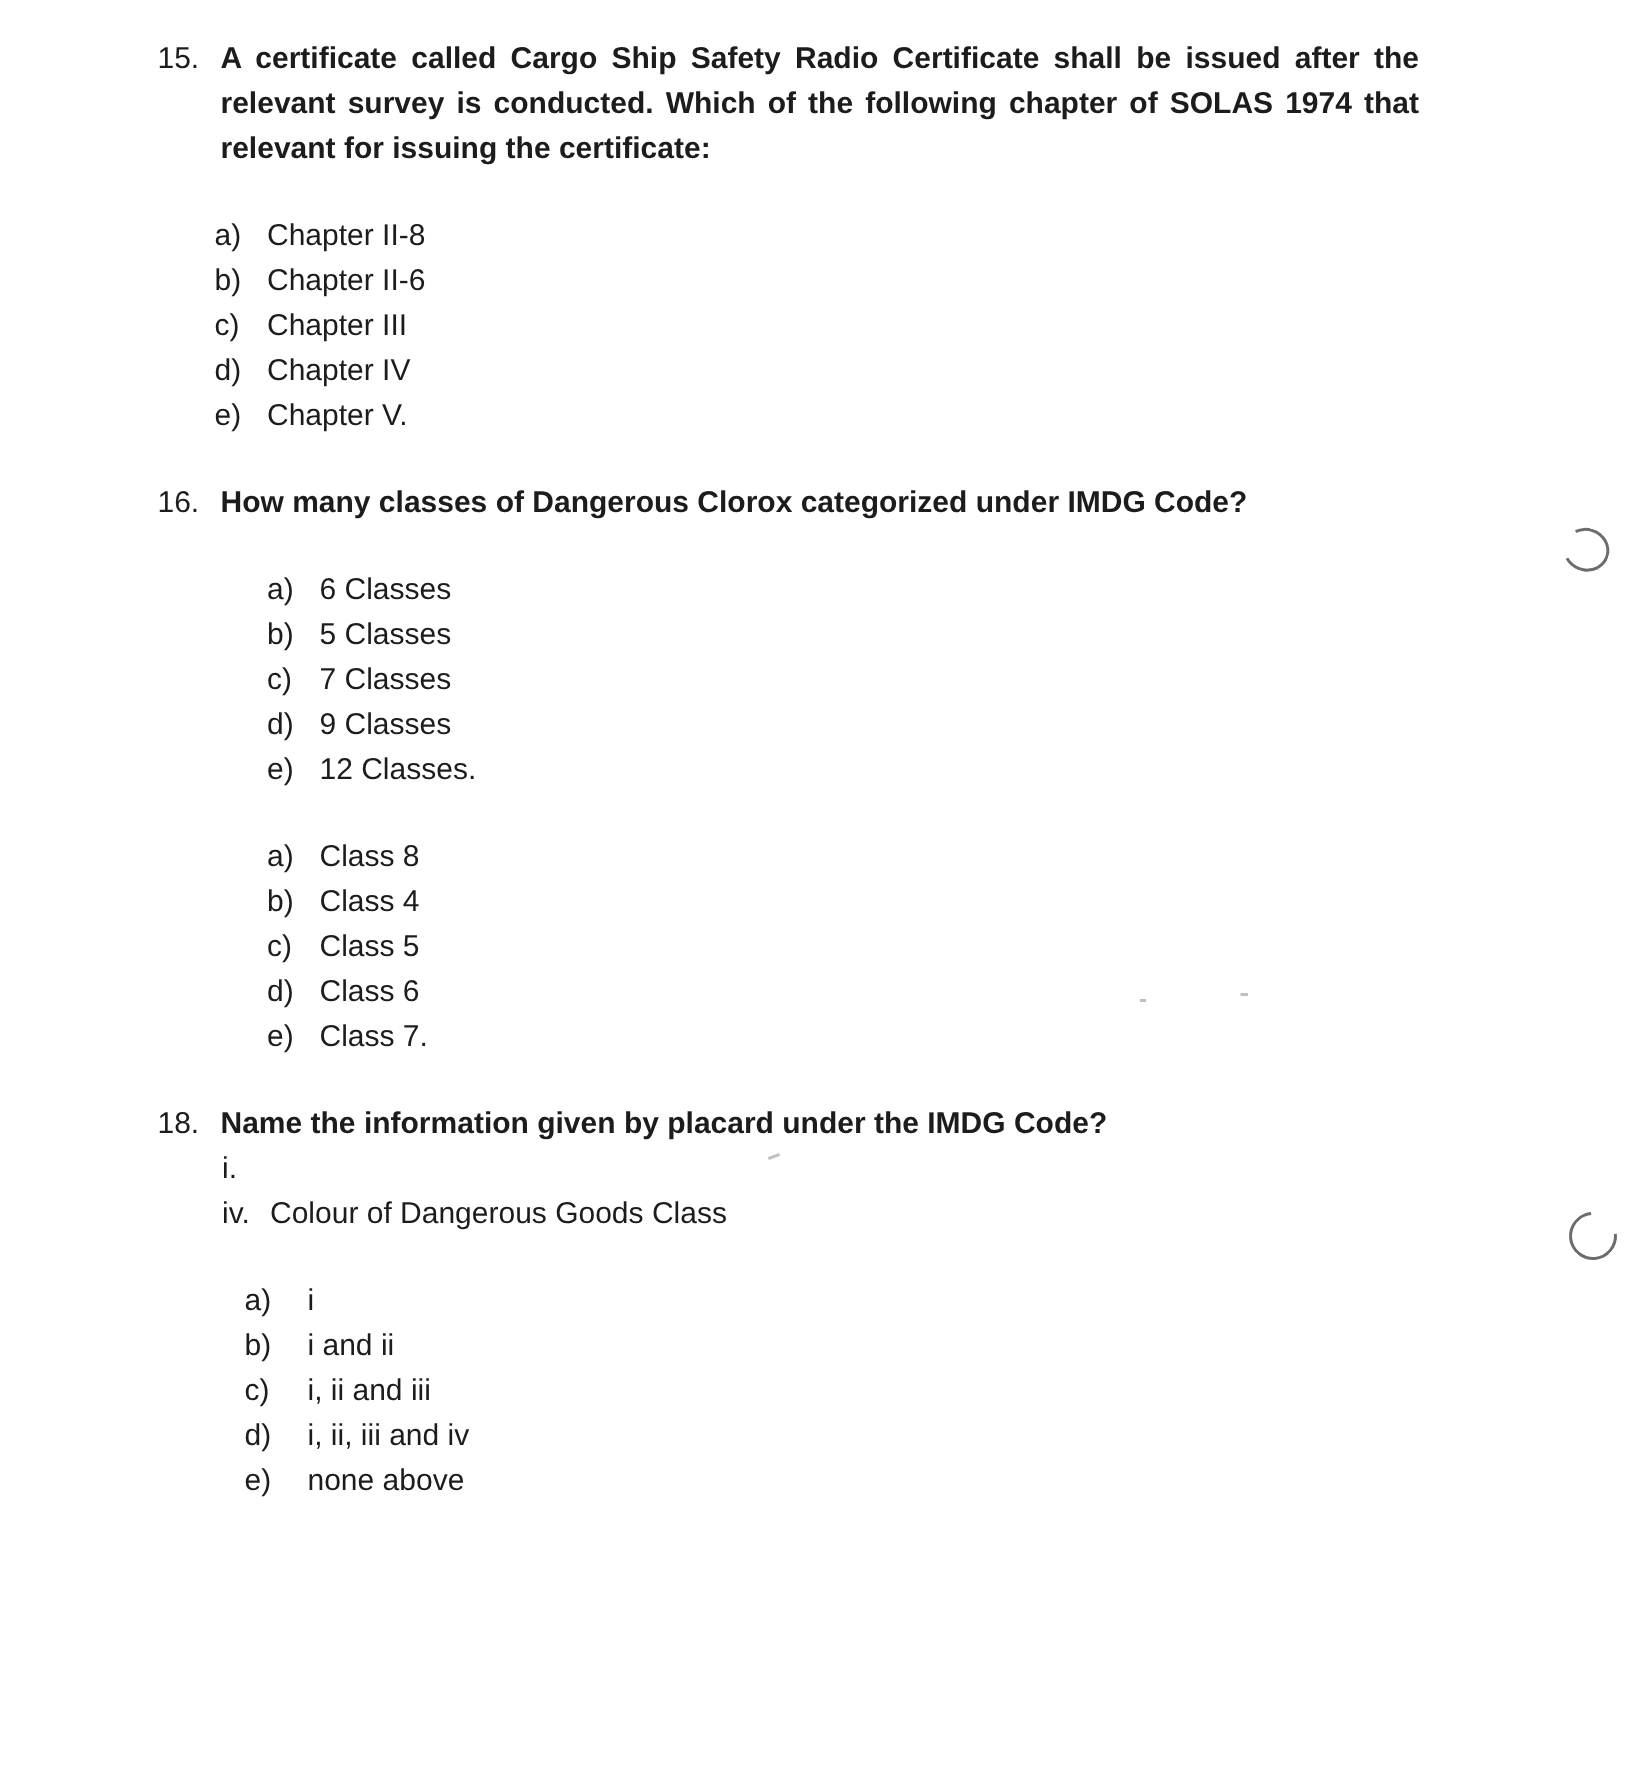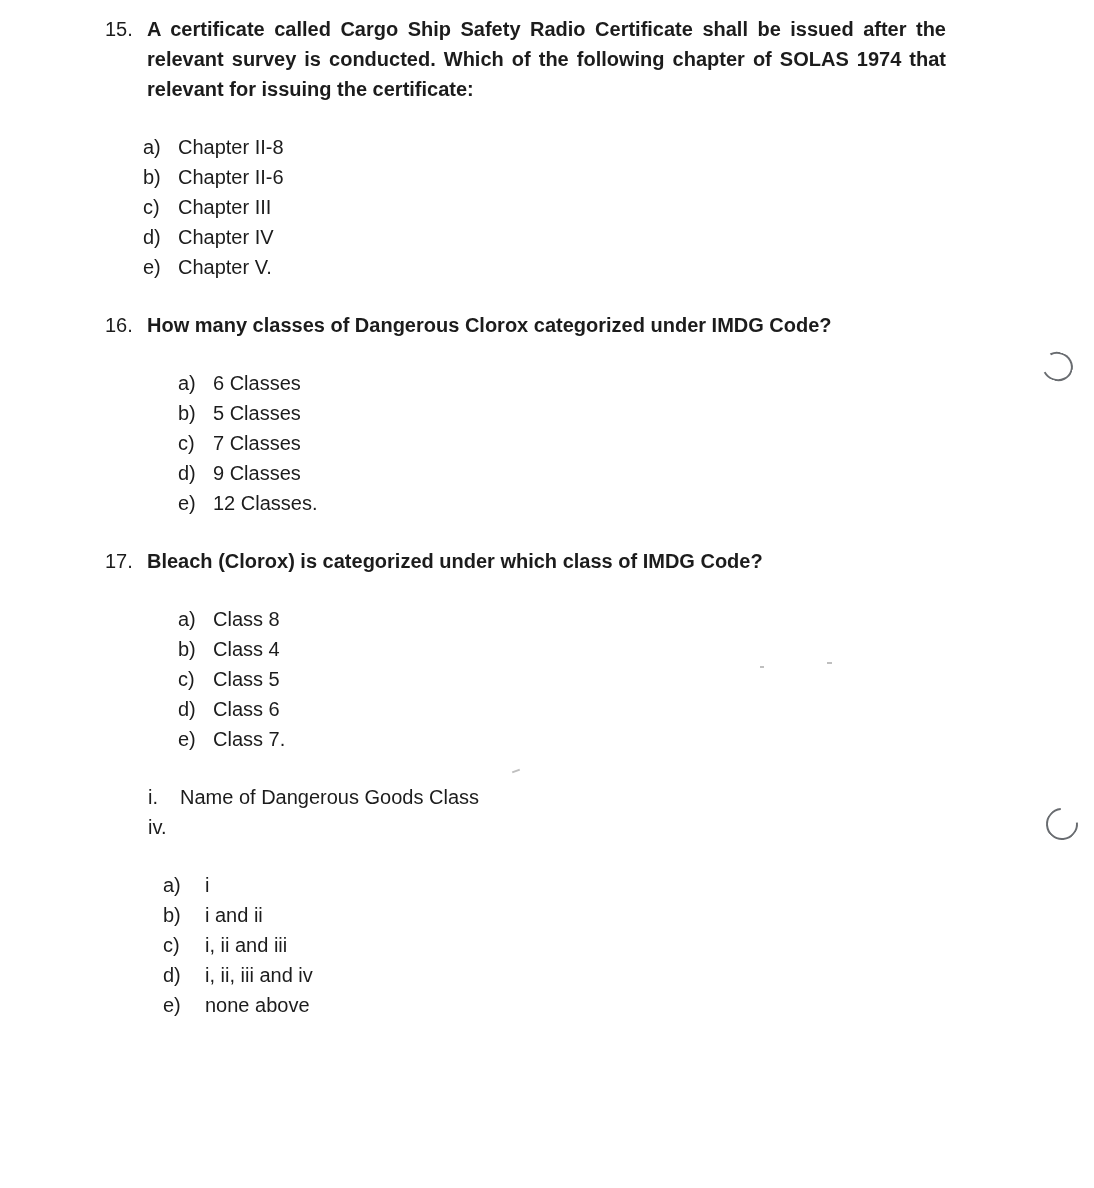--- a/index.html
+++ b/index.html
@@ -5,21 +5,21 @@
   html, body {
     margin: 0;
     padding: 0;
     background: #ffffff;
   }
   .page {
     position: relative;
     width: 1094px;
     height: 1188px;
     box-sizing: border-box;
-    padding: 14px 148px 0 105px;
+    padding: 24px 148px 0 105px;
     background: #ffffff;
     font-family: "Liberation Sans", sans-serif;
     font-size: 20px;
     line-height: 30px;
     color: #1c1c1c;
     overflow: hidden;
   }
   .question {
     margin-bottom: 28px;
   }
@@ -157,56 +157,56 @@
         <span class="opt-text">9 Classes</span>
       </li>
       <li>
         <span class="opt-letter">e)</span>
         <span class="opt-text">12 Classes.</span>
       </li>
     </ul>
   </div>
 
   <div class="question" id="q17">
+    <ul class="options">
+      <li>
+        <span class="opt-letter">a)</span>
+        <span class="opt-text">Class 8</span>
+      </li>
+      <li>
+        <span class="opt-letter">b)</span>
+        <span class="opt-text">Class 4</span>
+      </li>
+      <li>
+        <span class="opt-letter">c)</span>
+        <span class="opt-text">Class 5</span>
+      </li>
+      <li>
+        <span class="opt-letter">d)</span>
+        <span class="opt-text">Class 6</span>
+      </li>
+      <li>
+        <span class="opt-letter">e)</span>
+        <span class="opt-text">Class 7.</span>
+      </li>
+    </ul>
+  </div>
+
+  <div class="question" id="q18">
     <div class="q-head">
-      <span class="q-num">17.</span>
-      <span class="q-text">Bleach (Clorox) is categorized under which class of IMDG Code?</span>
+      <span class="q-num">18.</span>
+      <span class="q-text">Name the information given by placard under the IMDG Code?</span>
     </div>
-    <ul class="options">
-      <li>
-        <span class="opt-letter">a)</span>
-        <span class="opt-text">Class 8</span>
-      </li>
-      <li>
-        <span class="opt-letter">b)</span>
-        <span class="opt-text">Class 4</span>
-      </li>
-      <li>
-        <span class="opt-letter">c)</span>
-        <span class="opt-text">Class 5</span>
-      </li>
-      <li>
-        <span class="opt-letter">d)</span>
-        <span class="opt-text">Class 6</span>
-      </li>
-      <li>
-        <span class="opt-letter">e)</span>
-        <span class="opt-text">Class 7.</span>
-      </li>
-    </ul>
-  </div>
-
-  <div class="question" id="q18">
     <ul class="sub-items">
       <li>
         <span class="sub-numeral">i.</span>
-        <span class="sub-text">Name of Dangerous Goods Class</span>
       </li>
       <li>
         <span class="sub-numeral">iv.</span>
+        <span class="sub-text">Colour of Dangerous Goods Class</span>
       </li>
     </ul>
     <ul class="options">
       <li>
         <span class="opt-letter">a)</span>
         <span class="opt-text">i</span>
       </li>
       <li>
         <span class="opt-letter">b)</span>
         <span class="opt-text">i and ii</span>

